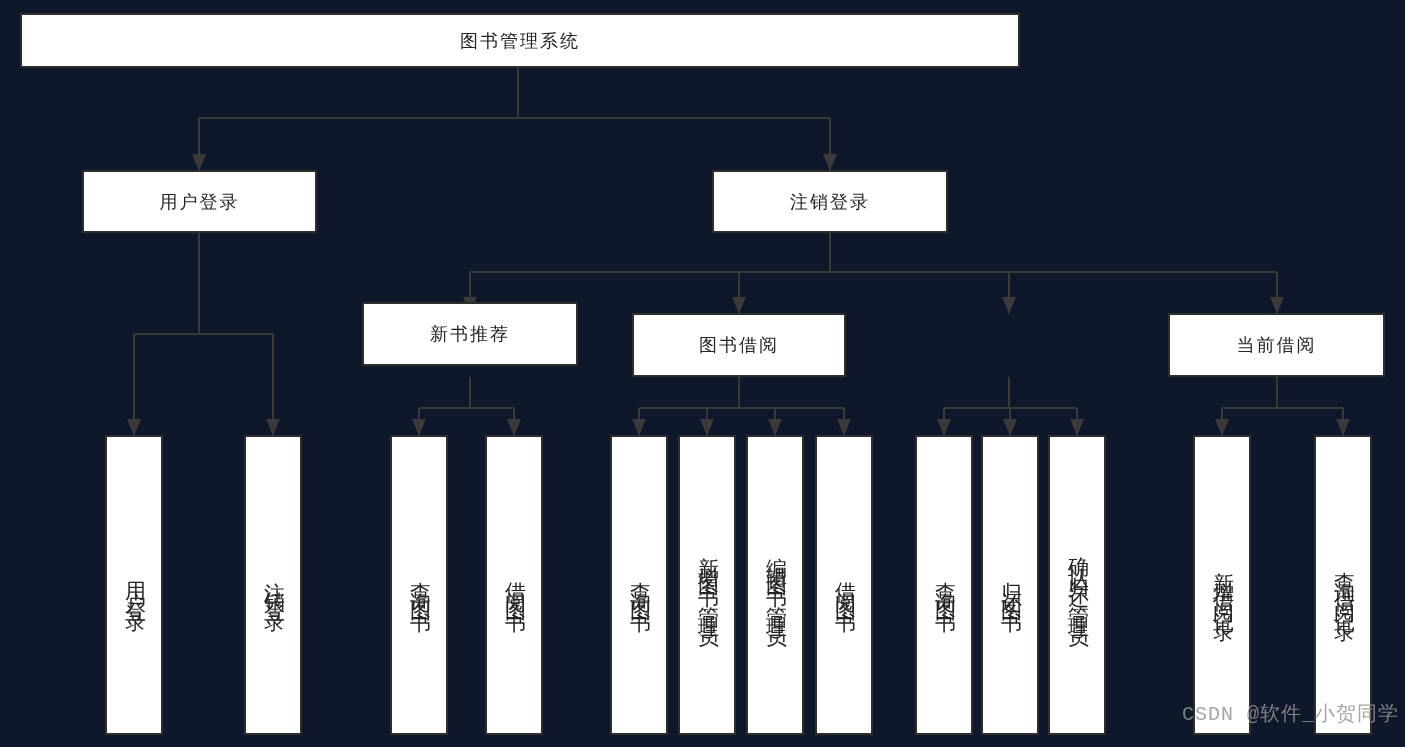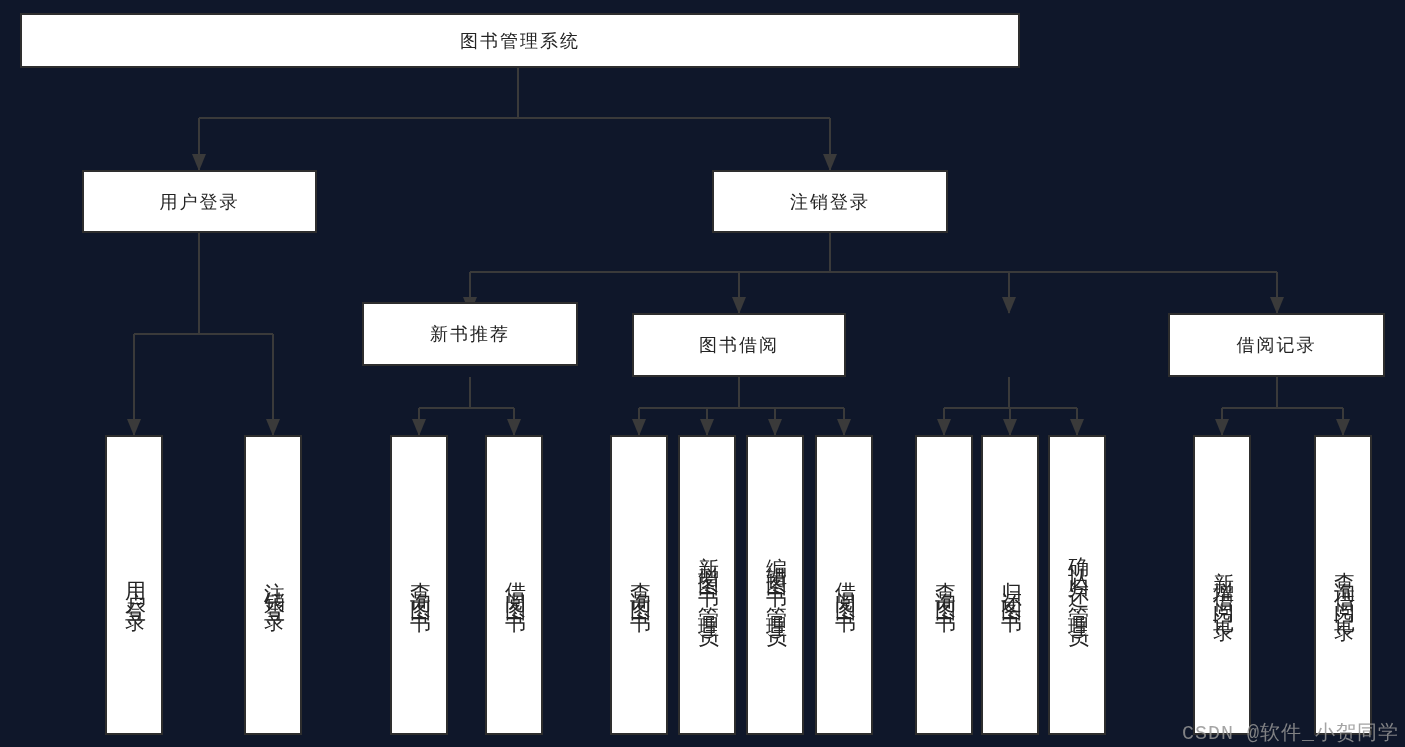--- a/index.html
+++ b/index.html
@@ -36,21 +36,21 @@
     writing-mode: vertical-rl;
     text-orientation: mixed;
     font-size: 21px;
     letter-spacing: 10px;
     line-height: 1;
   }
   .leaf { width: 58px; height: 300px; top: 435px; }
   .watermark {
     position: absolute;
     right: 6px;
-    bottom: 1px;
+    bottom: 20px;
     font-size: 20px;
     letter-spacing: 1px;
     color: rgba(148, 148, 148, 0.85);
     z-index: 5;
     white-space: nowrap;
   }
 </style>
 </head>
 <body>
 
@@ -110,21 +110,21 @@
     <span>注销登录</span>
   </div>
 
   <div class="box box-h" style="left:362px; top:302px; width:216px; height:64px;">
     <span>新书推荐</span>
   </div>
   <div class="box box-h" style="left:632px; top:313px; width:214px; height:64px;text-align:right;">
     <span>图书借阅</span>
   </div>
   <div class="box box-h" style="left:1168px; top:313px; width:217px; height:64px;">
-    <span>借阅记录</span>
+    <span>当前借阅</span>
   </div>
 
   <div class="box box-v leaf" style="left:105px;">
     <span>用户登录</span>
   </div>
   <div class="box box-v leaf" style="left:244px;">
     <span>注销登录</span>
   </div>
 
   <div class="box box-v leaf" style="left:390px;">

